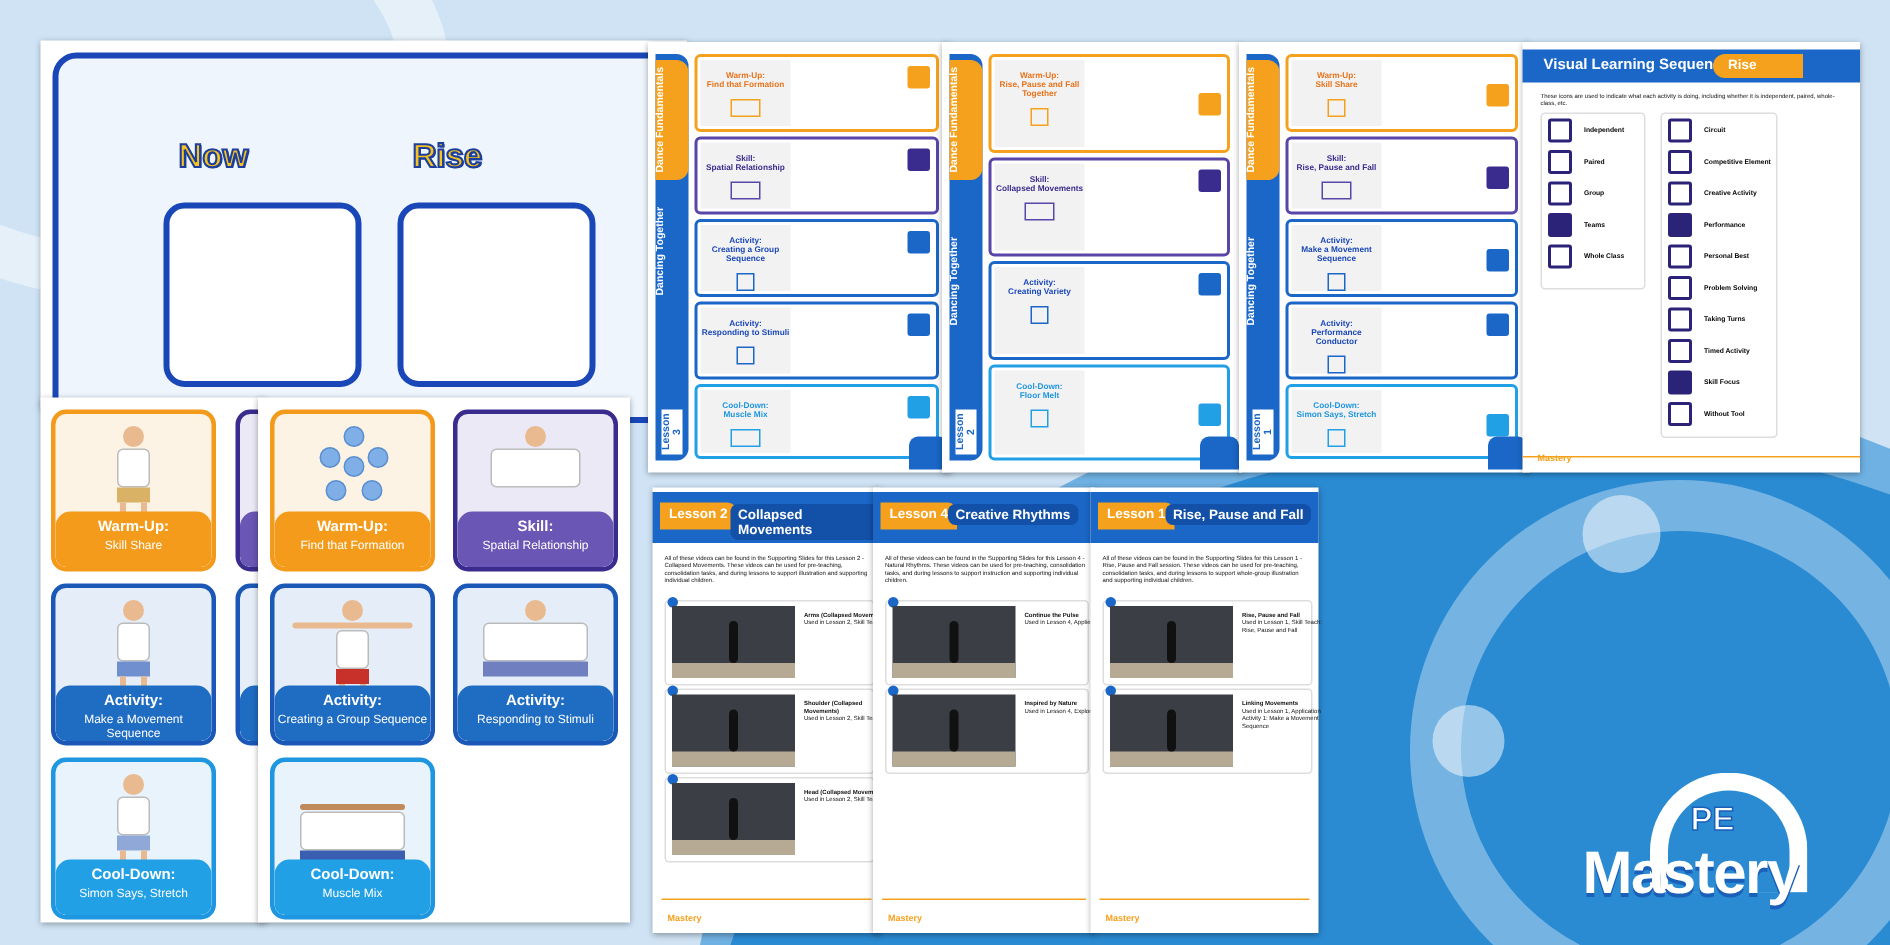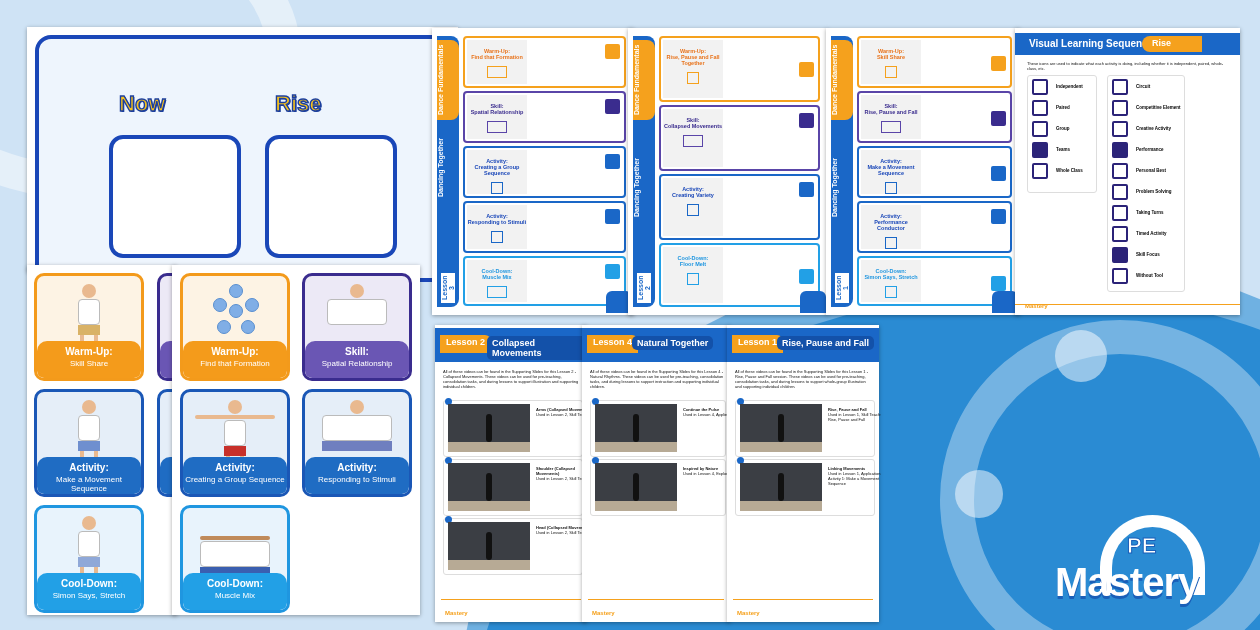--- a/index.html
+++ b/index.html
@@ -394,21 +394,21 @@
         <div style="font-weight:normal">Used in Lesson 2, Skill Teach</div>
       </div>
     </div>
   <div class="vfooter"></div>
   <div class="pe-mini">Mastery</div>
 </div>
 
 <div class="page vsheet" style="left:582px;width:148px">
   <div class="vbar"></div>
   <div class="vless">Lesson 4</div>
-  <div class="vname" style="left:50px">Natural Together</div>
+  <div class="vname" style="left:50px">Creative Rhythms</div>
   <div class="vdesc">All of these videos can be found in the Supporting Slides for this Lesson 4 - Natural Rhythms. These videos can be used for pre-teaching, consolidation tasks, and during lessons to support instruction and supporting individual children.</div>
   <div class="vrow" style="top:75px">
       <div class="vnum"></div>
       <div class="vthumb">
         <div class="vperson"></div>
       </div>
       <div class="vtxt">
         <div>Continue the Pulse</div>
         <div style="font-weight:normal">Used in Lesson 4, Applied...</div>
       </div>

